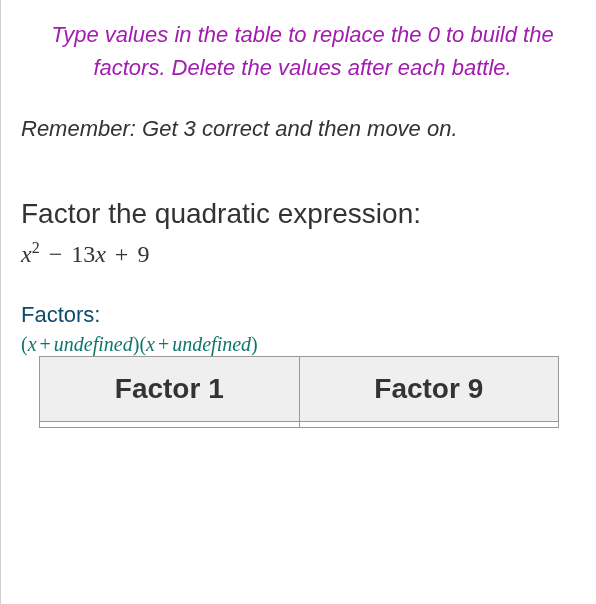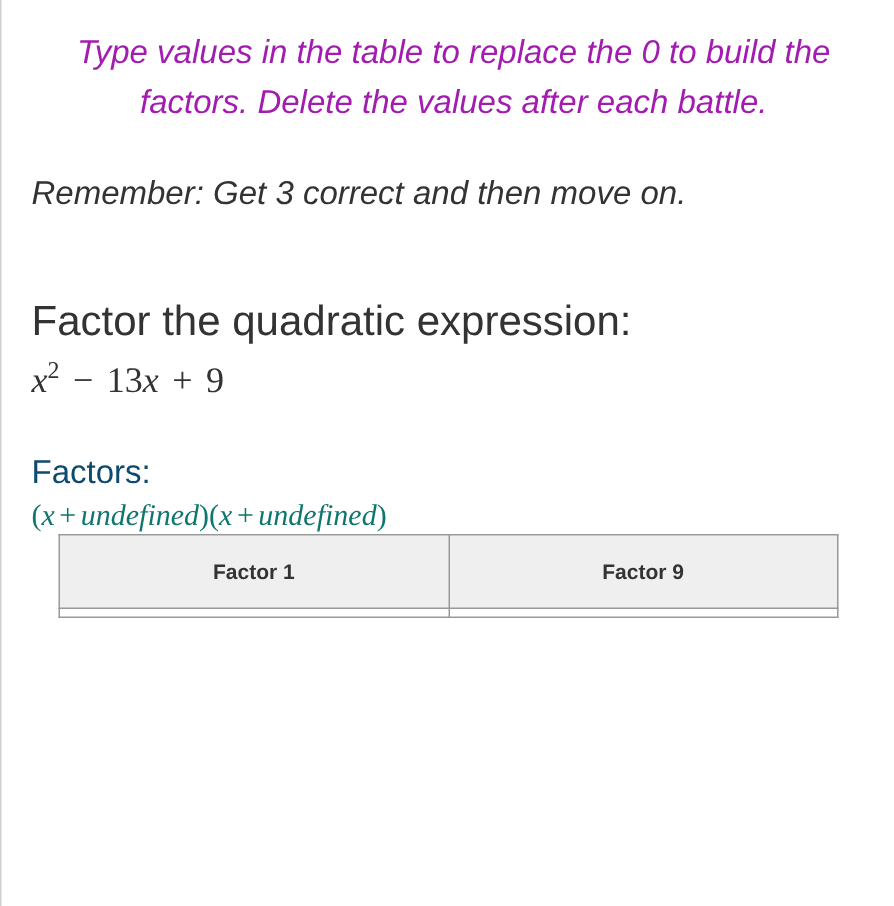--- a/index.html
+++ b/index.html
@@ -81,21 +81,21 @@
     }
     .factors-table {
       border-collapse: collapse;
       width: 520px;
       margin-left: 18px;
     }
     .factors-table th {
       background-color: #efefef;
       border: 1px solid #999999;
       padding: 16px 0;
-      font-size: 14px;
+      font-size: 28px;
       font-weight: 600;
       color: #333333;
       text-align: center;
       width: 50%;
     }
     .factors-table td {
       border: 1px solid #999999;
       height: 6px;
       padding: 0;
     }

